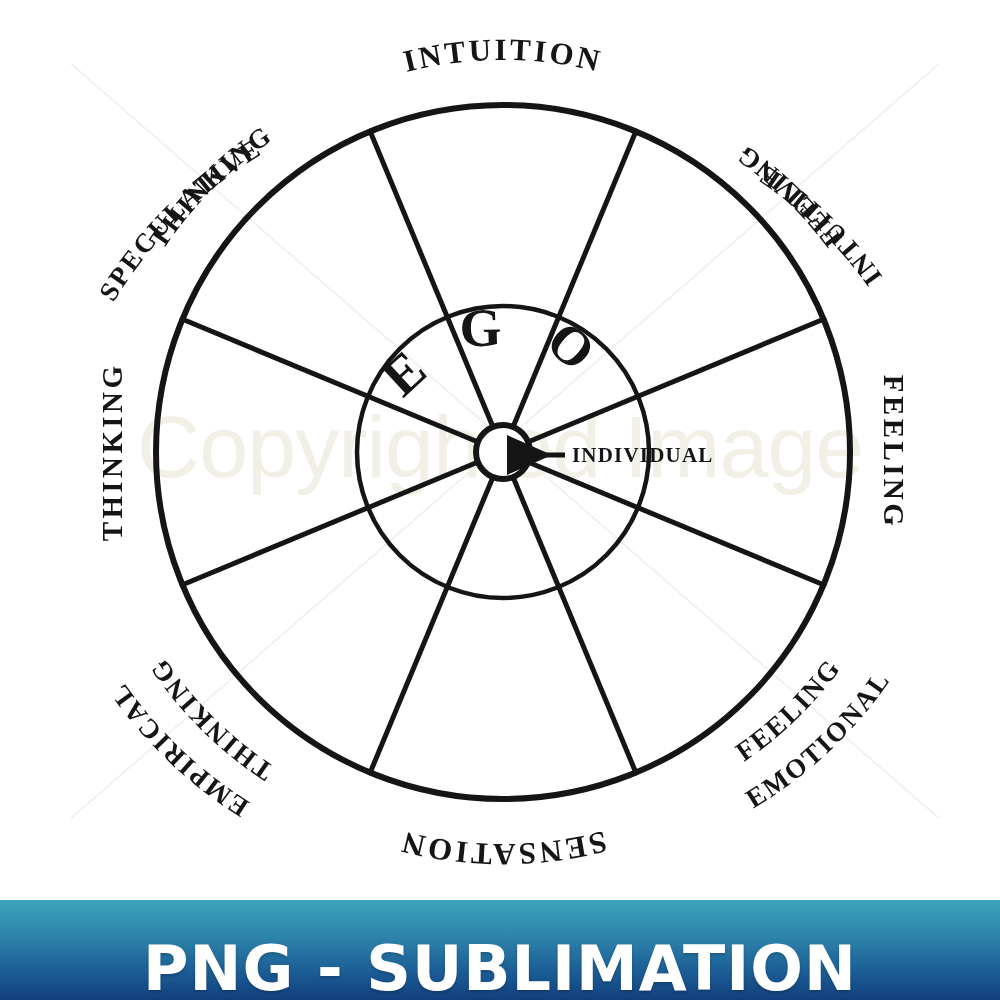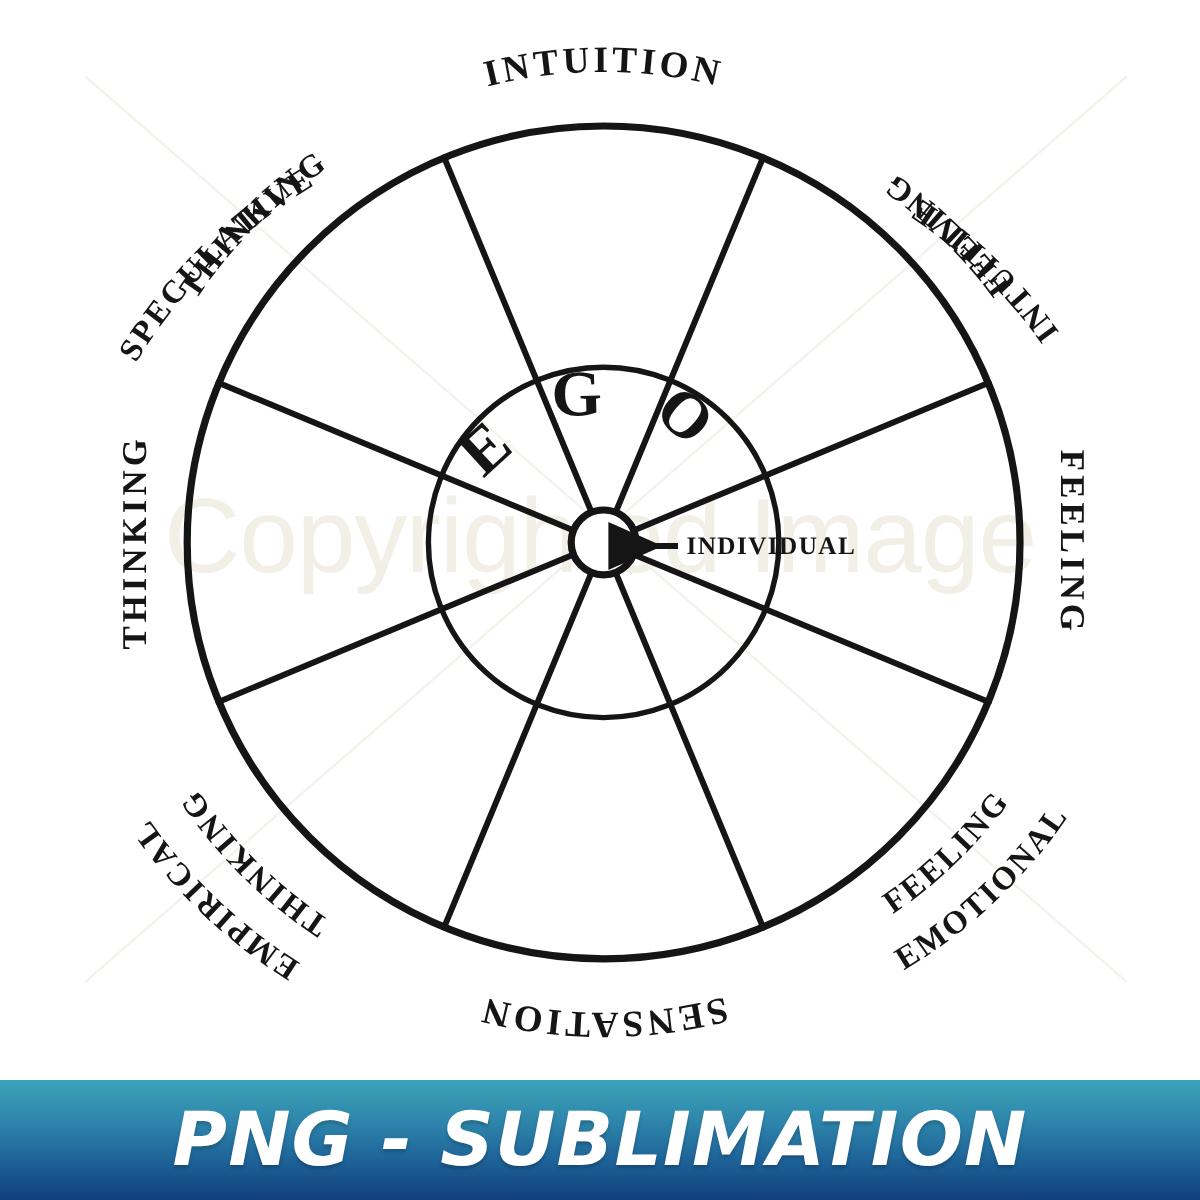--- a/index.html
+++ b/index.html
@@ -78,24 +78,23 @@
 
   
   #banner {
     position: absolute;
     left: 0;
     top: 900px;
     width: 1000px;
     height: 100px;
     background: linear-gradient(to bottom, #3ba3b9 0%, #2e85ab 35%, #1c5f96 70%, #123f7d 100%);
     display: flex;
-    align-items: center;
+    align-items: flex-end;
     justify-content: center;
     overflow: hidden;
-    font-style: italic;
   }
   #banner-text {
     font-family: "DejaVu Sans", sans-serif;
     font-weight: 700;
     font-size: 62px;
     line-height: 1;
     color: #ffffff;
     letter-spacing: 1px;
     white-space: nowrap;
     text-shadow: 0 2px 3px rgba(0,0,0,0.20);

